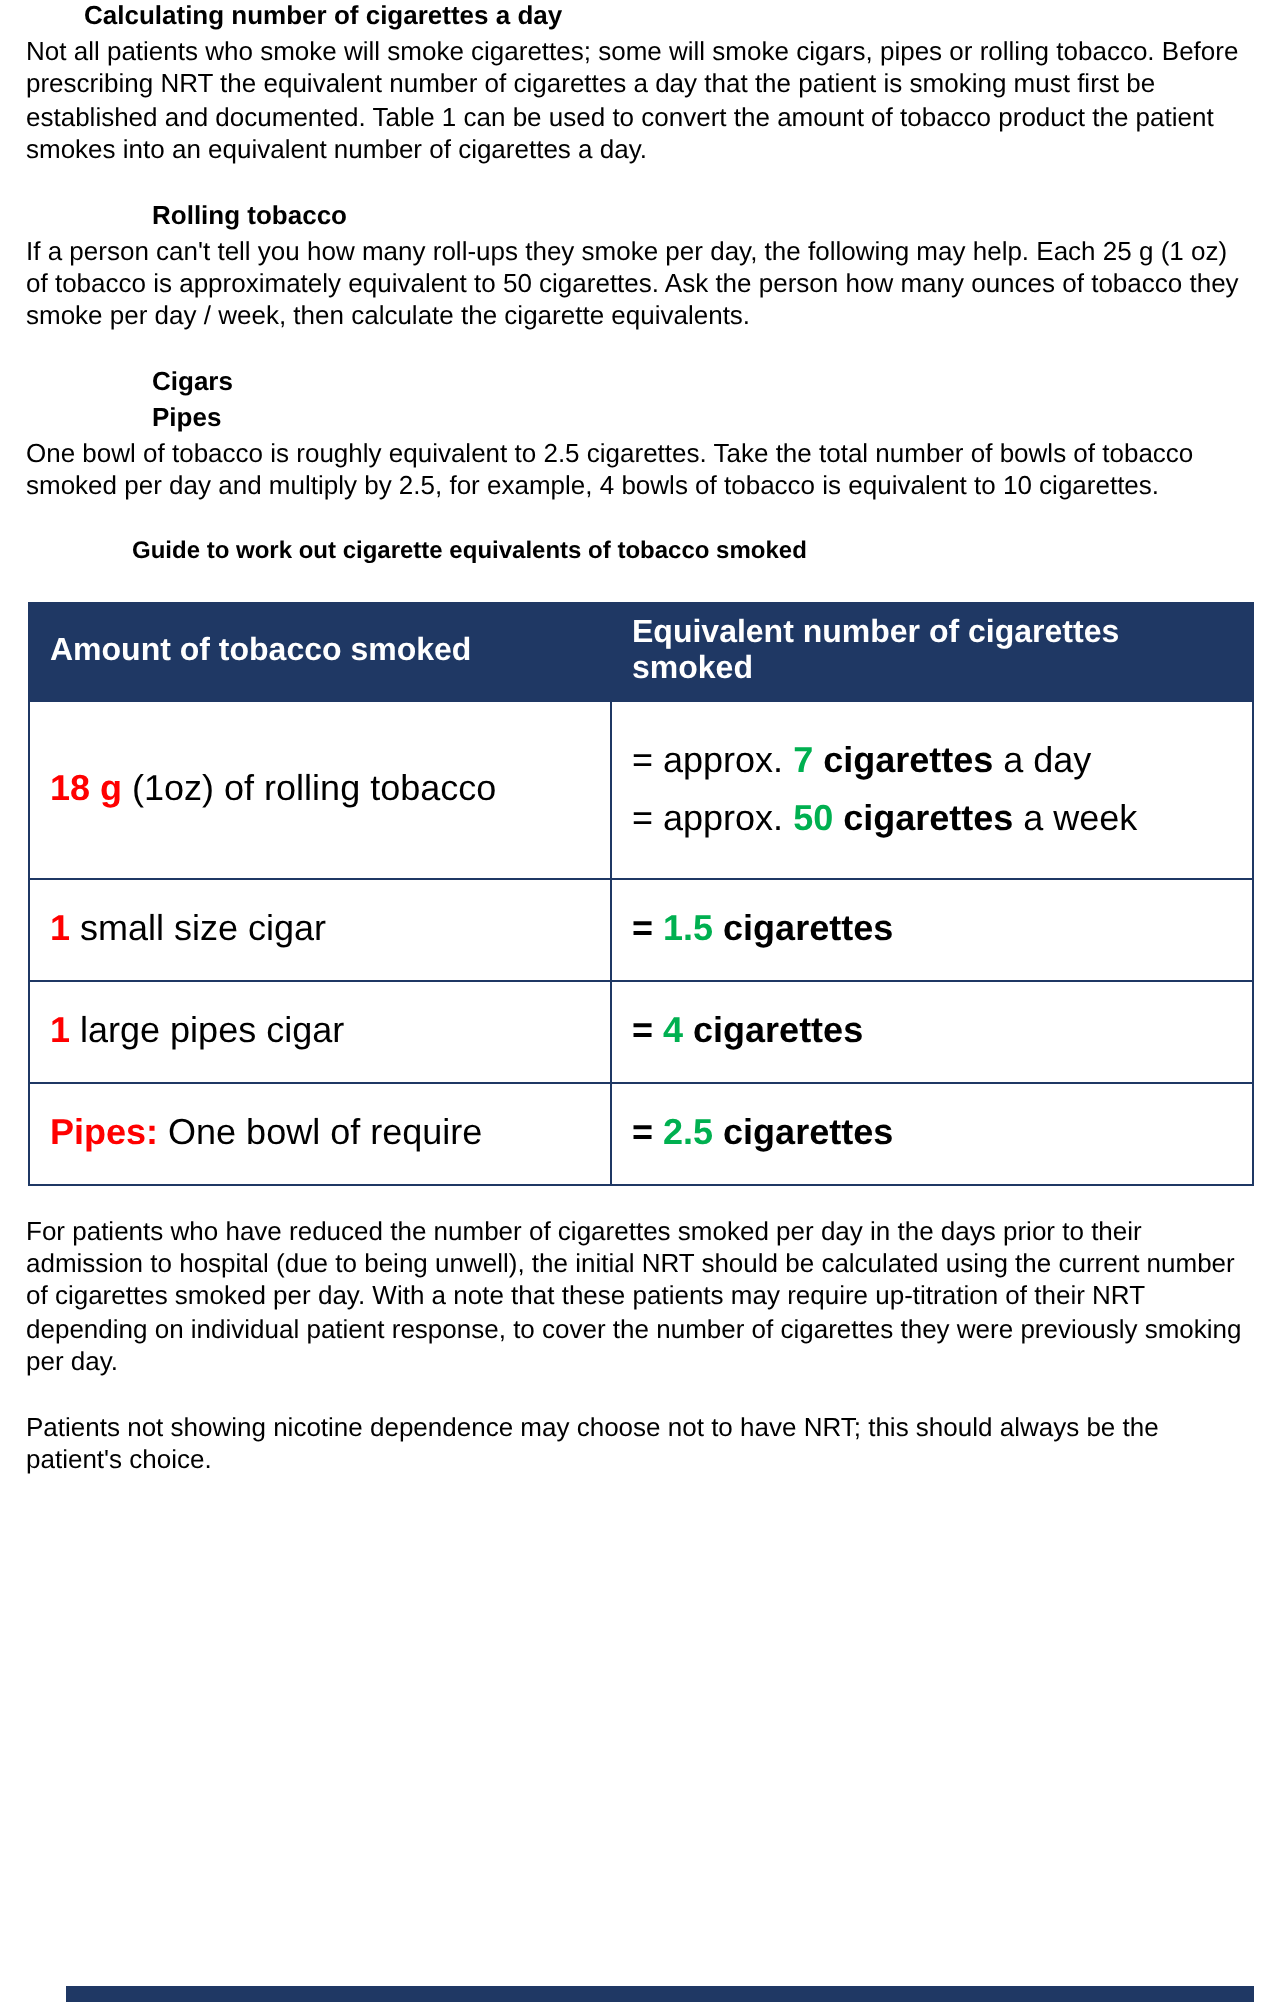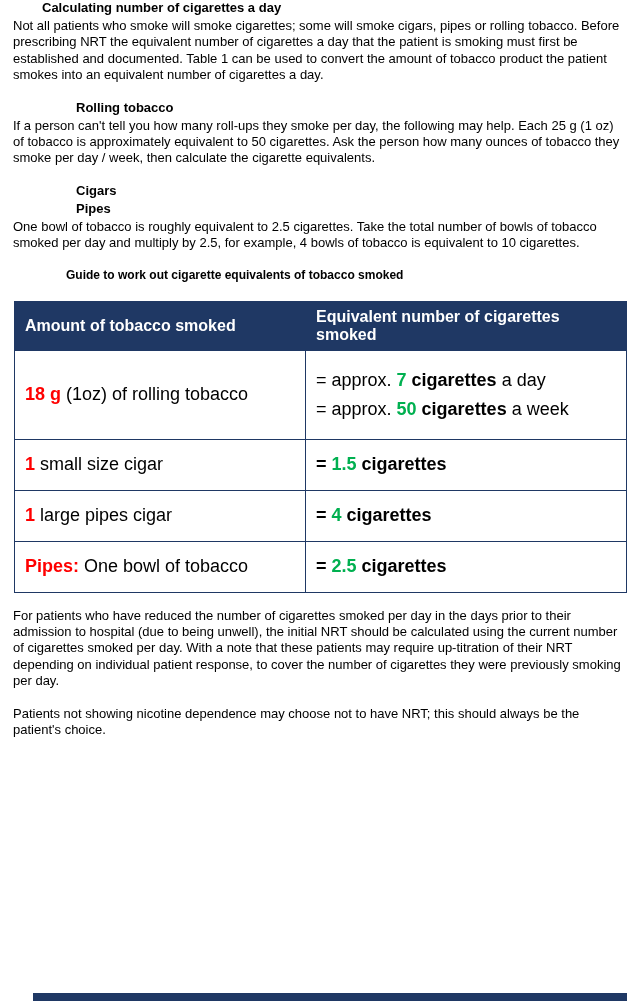--- a/index.html
+++ b/index.html
@@ -106,21 +106,21 @@
           <div class="cell-line"><span class="bold">= </span><span class="green-bold">1.5</span><span class="bold"> cigarettes</span></div>
         </td>
       </tr>
       <tr class="row-std">
         <td><span class="red-bold">1</span><span> large pipes cigar</span></td>
         <td>
           <div class="cell-line"><span class="bold">= </span><span class="green-bold">4</span><span class="bold"> cigarettes</span></div>
         </td>
       </tr>
       <tr class="row-std">
-        <td><span class="red-bold">Pipes:</span><span> One bowl of tobacco</span></td>
+        <td><span class="red-bold">Pipes:</span><span> One bowl of require</span></td>
         <td>
           <div class="cell-line"><span class="bold">= </span><span class="green-bold">2.5</span><span class="bold"> cigarettes</span></div>
         </td>
       </tr>
     </tbody>
   </table>
 
   <p class="body-para after-table">For patients who have reduced the number of cigarettes smoked per day in the days prior to their admission to hospital (due to being unwell), the initial NRT should be calculated using the current number of cigarettes smoked per day. With a note that these patients may require up-titration of their NRT depending on individual patient response, to cover the number of cigarettes they were previously smoking per day.</p>
   <p class="body-para">Patients not showing nicotine dependence may choose not to have NRT; this should always be the patient's choice.</p>
 

